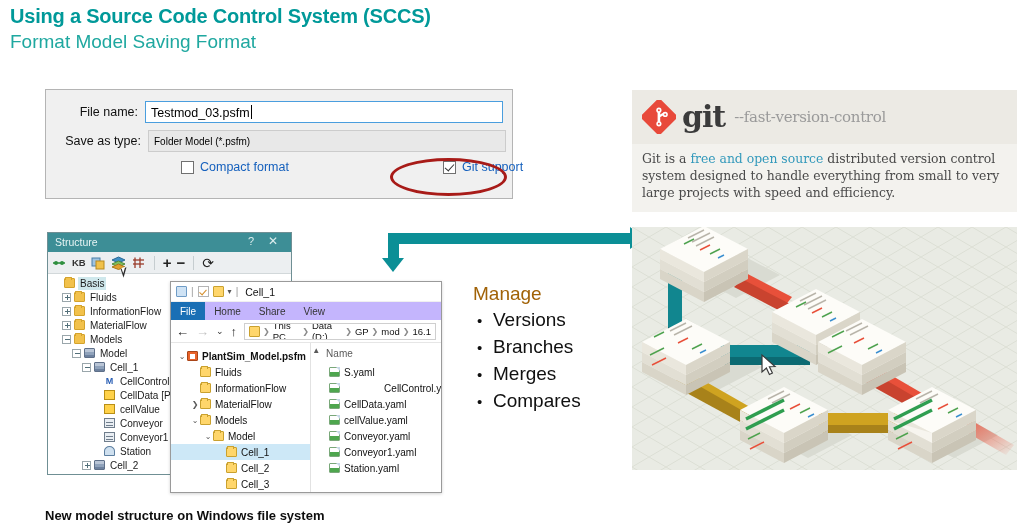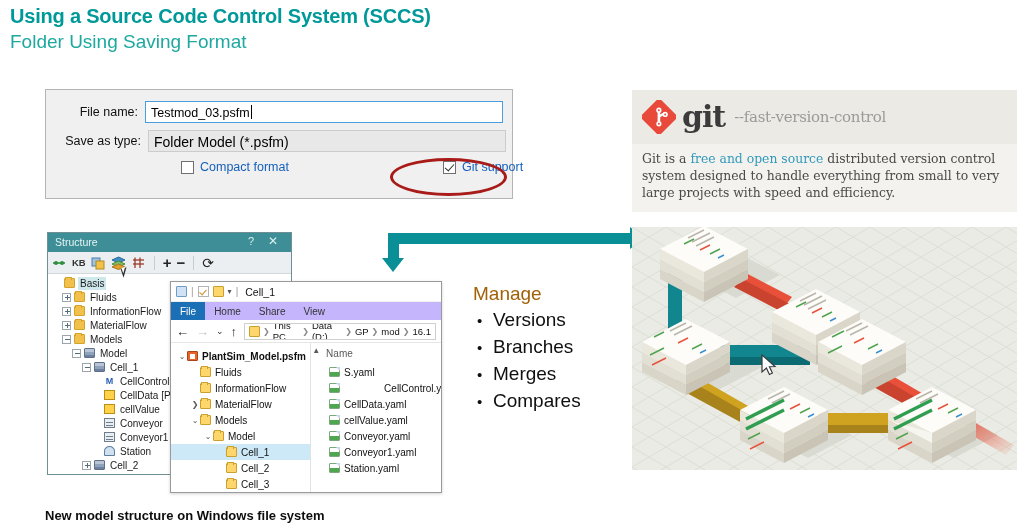--- a/index.html
+++ b/index.html
@@ -34,21 +34,21 @@
     font-size:12.5px; color:#101010; text-align:right;
     width:92px; padding-right:7px; flex:0 0 auto;
   }
   .sd-input {
     flex:1 1 auto; height:22px; background:#ffffff;
     border:1px solid #4a9ede; font-size:12.5px; color:#000;
     padding:2px 5px; line-height:18px; position:relative;
   }
   .sd-combo {
     flex:1 1 auto; height:22px; background:#e8e8e8;
-    border:1px solid #cccccc; font-size:14px; color:#000;
+    border:1px solid #cccccc; font-size:10px; color:#000;
     padding:2px 5px; line-height:18px;
   }
   .caret {
     display:inline-block; width:1px; height:14px; background:#000;
     vertical-align:-2px; margin-left:1px;
   }
   #sd-checkrow {
     position:absolute; left:102px; top:68px; width:400px; height:24px;
   }
   .cb-group { position:absolute; display:flex; align-items:center; gap:6px; }
@@ -293,21 +293,21 @@
   #caption {
     position:absolute; left:45px; top:508px;
     font-size:13px; font-weight:bold; color:#0d0d0d;
   }
 </style>
 </head>
 <body>
 
 <div id="heading">
   <div class="h1">Using a Source Code Control System (SCCS)</div>
-  <div class="h2">Folder Using Saving Format</div>
+  <div class="h2">Format Model Saving Format</div>
 </div>
 
 <div id="save-dialog">
 
   <div class="sd-row" id="sd-row-filename">
     <div class="sd-label">File name:</div>
     <div class="sd-input"><span>Testmod_03.psfm</span><span class="caret"></span></div>
   </div>
 
   <div class="sd-row" id="sd-row-type">

